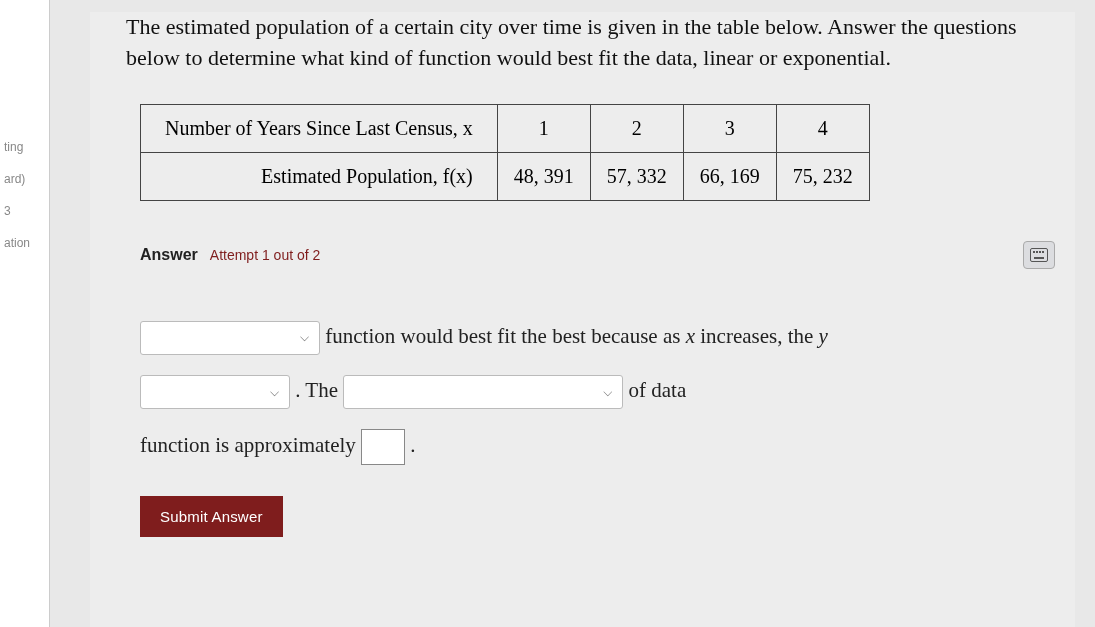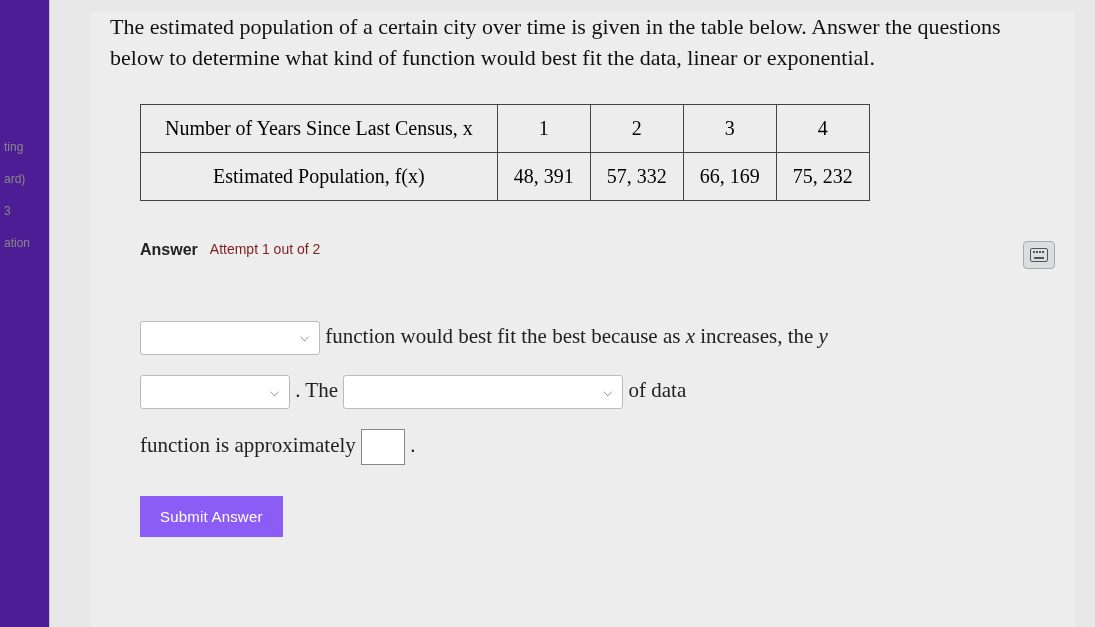--- a/index.html
+++ b/index.html
@@ -10,21 +10,21 @@
       height: 627px;
       overflow: hidden;
       position: relative;
     }
     .left-nav {
       position: absolute;
       left: 0;
       top: 0;
       width: 50px;
       height: 100%;
-      background: #4c1d95;
+      background: #ffffff;
       border-right: 1px solid #ccc;
       padding-top: 140px;
       display: flex;
       flex-direction: column;
       align-items: flex-start;
       gap: 18px;
       font-size: 12px;
       color: #888;
       font-family: Arial, sans-serif;
     }
@@ -36,47 +36,48 @@
       top: 12px;
       bottom: 0;
       background: #ededed;
       padding: 0 20px;
     }
     .question-text {
       font-size: 22px;
       color: #111;
       line-height: 1.4;
       margin-bottom: 30px;
+      margin-left: 16px;
     }
     .data-table {
       border-collapse: collapse;
       margin-left: 30px;
       margin-bottom: 40px;
     }
     .data-table td {
       border: 1px solid #444;
       padding: 12px 16px;
       font-size: 20px;
       text-align: center;
       background: #ededed;
       vertical-align: middle;
     }
     .data-table .row-header {
-      text-align: center;
+      text-align: right;
       padding: 10px 24px;
       line-height: 1.3;
       min-width: 240px;
     }
     .data-table .val { min-width: 80px; }
     .answer-section {
       padding-left: 30px;
     }
     .answer-header {
       display: flex;
-      align-items: flex-start;
+      align-items: center;
       margin-bottom: 40px;
     }
     .answer-label {
       font-size: 16px;
       font-weight: bold;
       color: #222;
       margin-right: 12px;
       font-family: Arial, sans-serif;
     }
     .attempt-text {
@@ -128,21 +129,21 @@
       background: #fff;
       border: 1px solid #888;
       vertical-align: middle;
     }
     .math-var {
       font-style: italic;
       font-family: 'Times New Roman', serif;
     }
     .submit-btn {
       margin-top: 24px;
-      background: #8b5cf6;
+      background: #7f1d1d;
       color: #fff;
       border: none;
       padding: 12px 20px;
       font-size: 15px;
       font-family: Arial, sans-serif;
       cursor: pointer;
       letter-spacing: 0.2px;
     }
   </style>
 </head>

